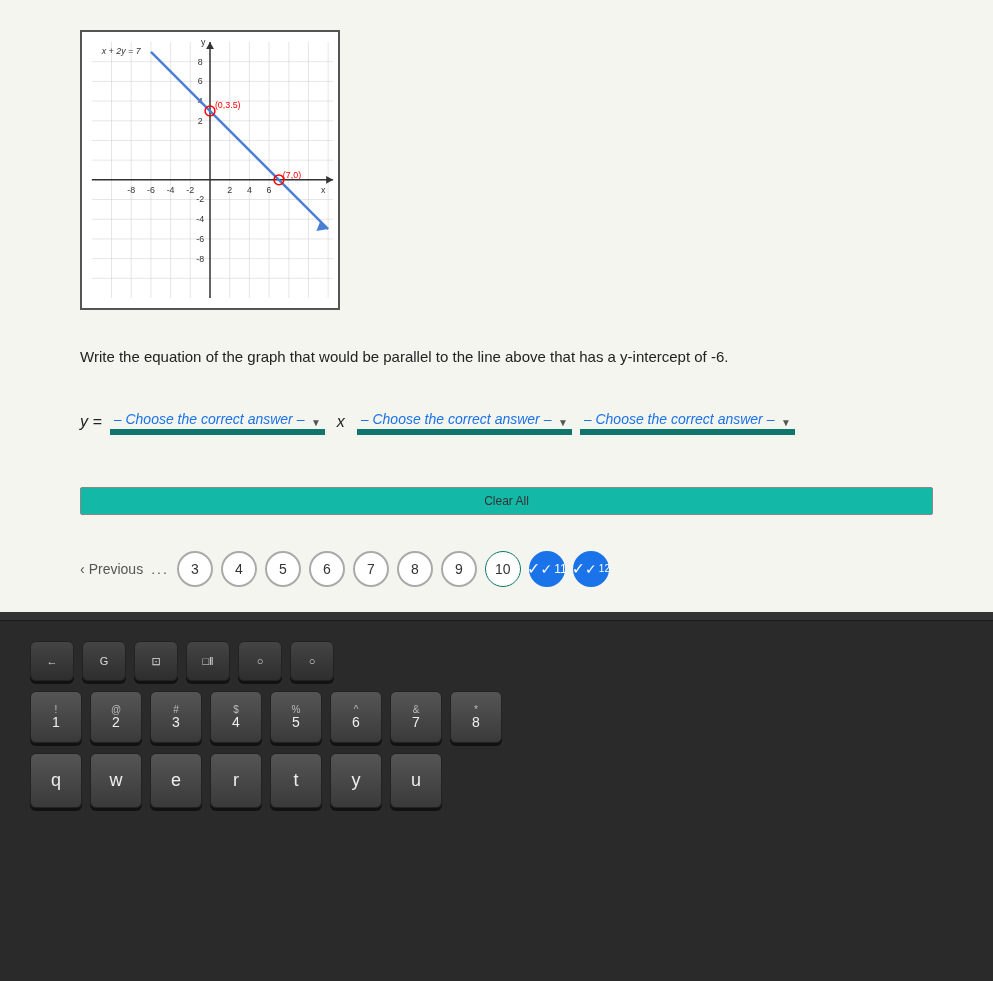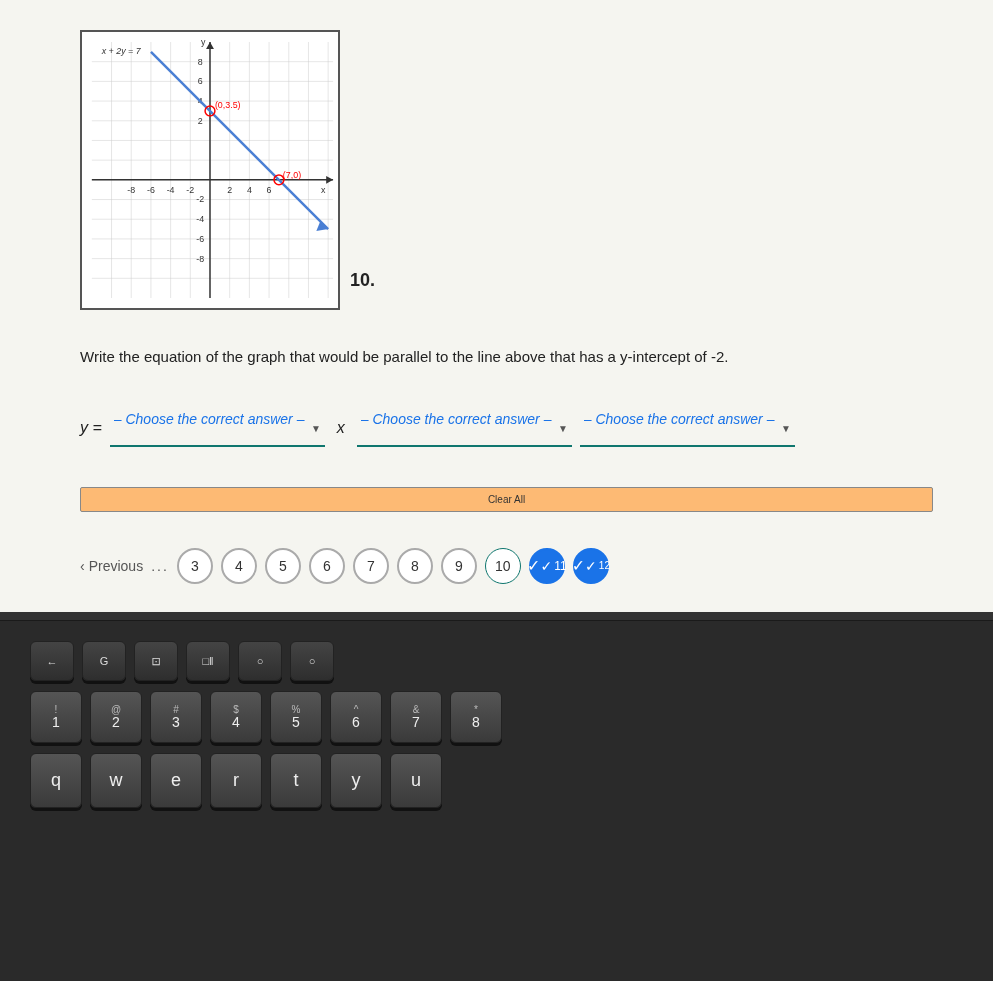--- a/index.html
+++ b/index.html
@@ -104,43 +104,43 @@
       transform: translateY(-50%);
       pointer-events: none;
     }
 
     .dropdown-wrapper select {
       font-size: 14px;
       color: #1a73e8;
       font-style: italic;
       cursor: pointer;
       border: none;
-      border-bottom: 2px solid #0f766e;
+      border-bottom: 6px solid #0f766e;
       background: transparent;
-      padding: 2px 20px 18px 4px;
+      padding: 2px 20px 2px 4px;
       appearance: none;
       -webkit-appearance: none;
       min-width: 180px;
       outline: none;
     }
 
     .x-label {
       font-size: 16px;
       color: #222;
       font-style: italic;
       margin: 0 4px;
     }
 
     
     .clear-all-btn {
-      margin-top: 24px;
+      margin-top: 36px;
       padding: 6px 16px;
       border: 1px solid #888;
-      background: #fdba74;
-      font-size: 10px;
+      background: #14b8a6;
+      font-size: 12px;
       color: #333;
       cursor: pointer;
       border-radius: 2px;
     }
 
     
     .pagination {
       display: flex;
       align-items: center;
       gap: 8px;
@@ -341,28 +341,27 @@
             <polygon points="250,200 242,192 238,202" fill="#4a7fd4"></polygon>
 
             <circle cx="130" cy="80" r="5" fill="none" stroke="red" stroke-width="1.5"></circle>
             <text x="135" y="77" font-size="9" fill="red">(0,3.5)</text>
 
             <circle cx="200" cy="150" r="5" fill="none" stroke="red" stroke-width="1.5"></circle>
             <text x="204" y="148" font-size="9" fill="red">(7,0)</text>
           </svg>
         </div>
 
-        <div class="question-number">10.</div>
       </div>
 
       <div class="question-text-area">
       </div>
     </div>
 
-    <div class="question-text">Write the equation of the graph that would be parallel to the line above that has a y-intercept of -2.</div>
+    <div class="question-text">Write the equation of the graph that would be parallel to the line above that has a y-intercept of -6.</div>
 
     <div class="answer-row">
       <span class="answer-label">y =</span>
 
       <div class="dropdown-wrapper">
         <select>
           <option>– Choose the correct answer –</option>
           <option>1/2</option>
           <option>2</option>
           <option>-1/2</option>

